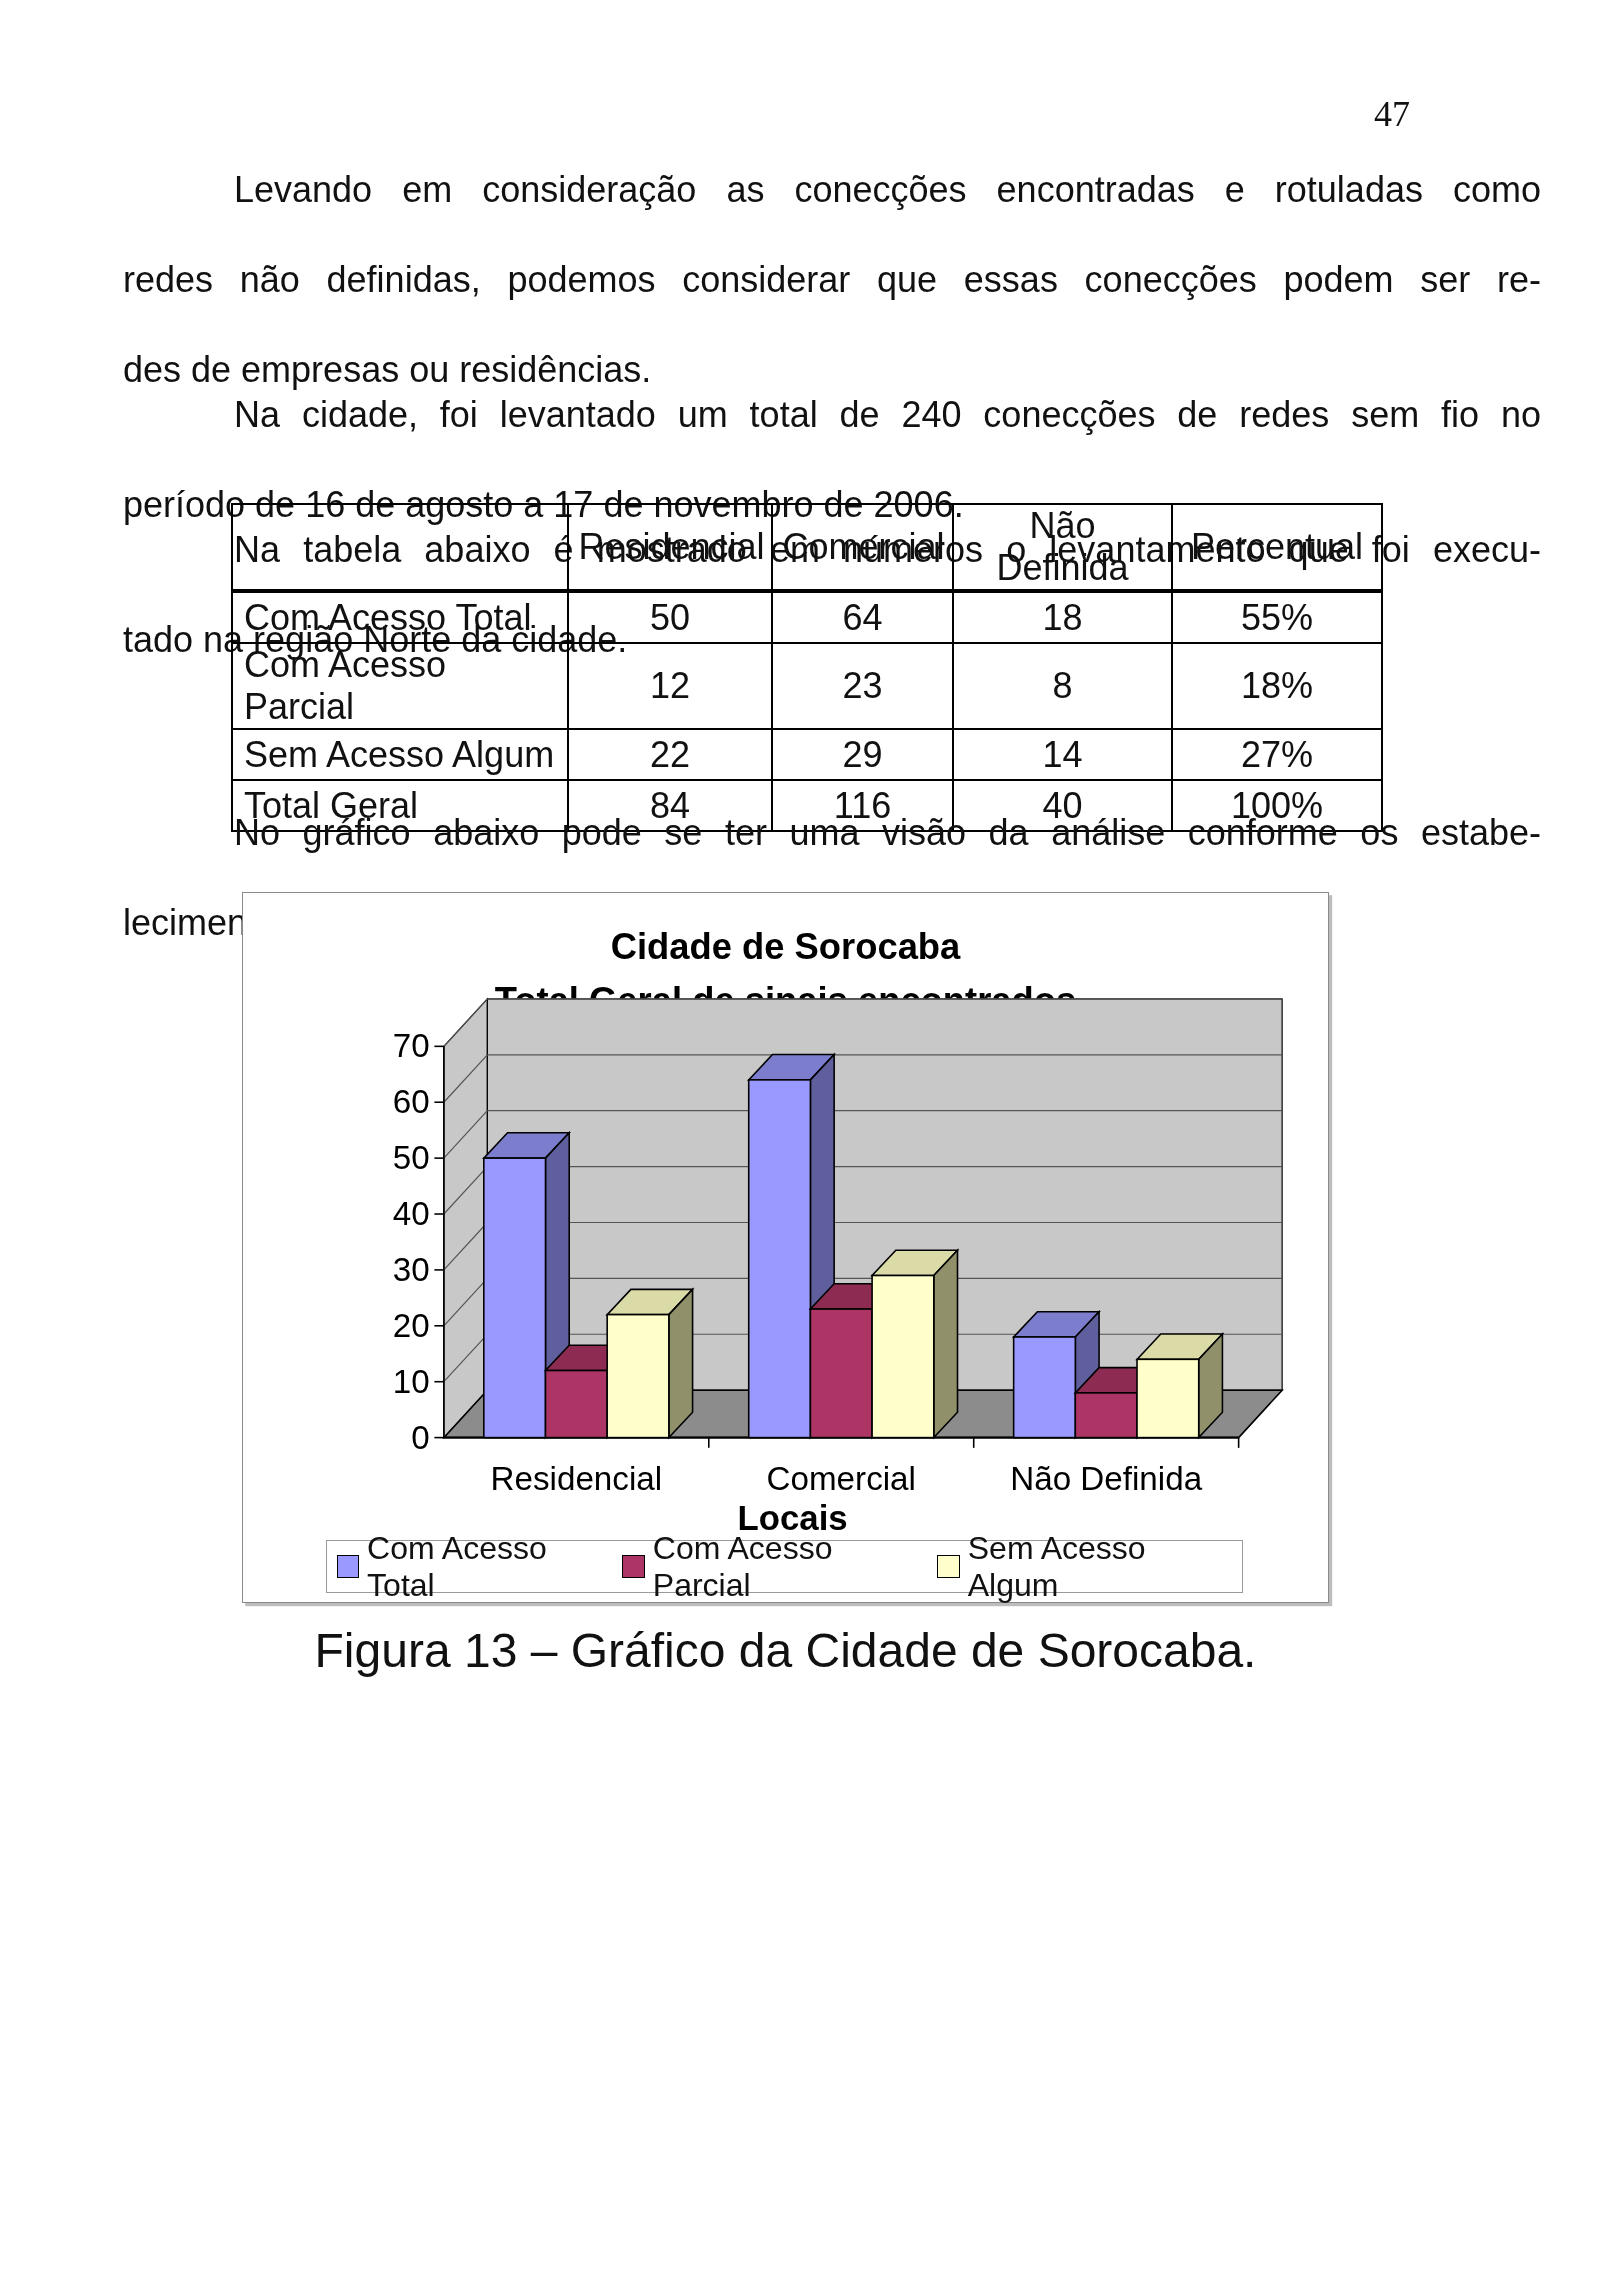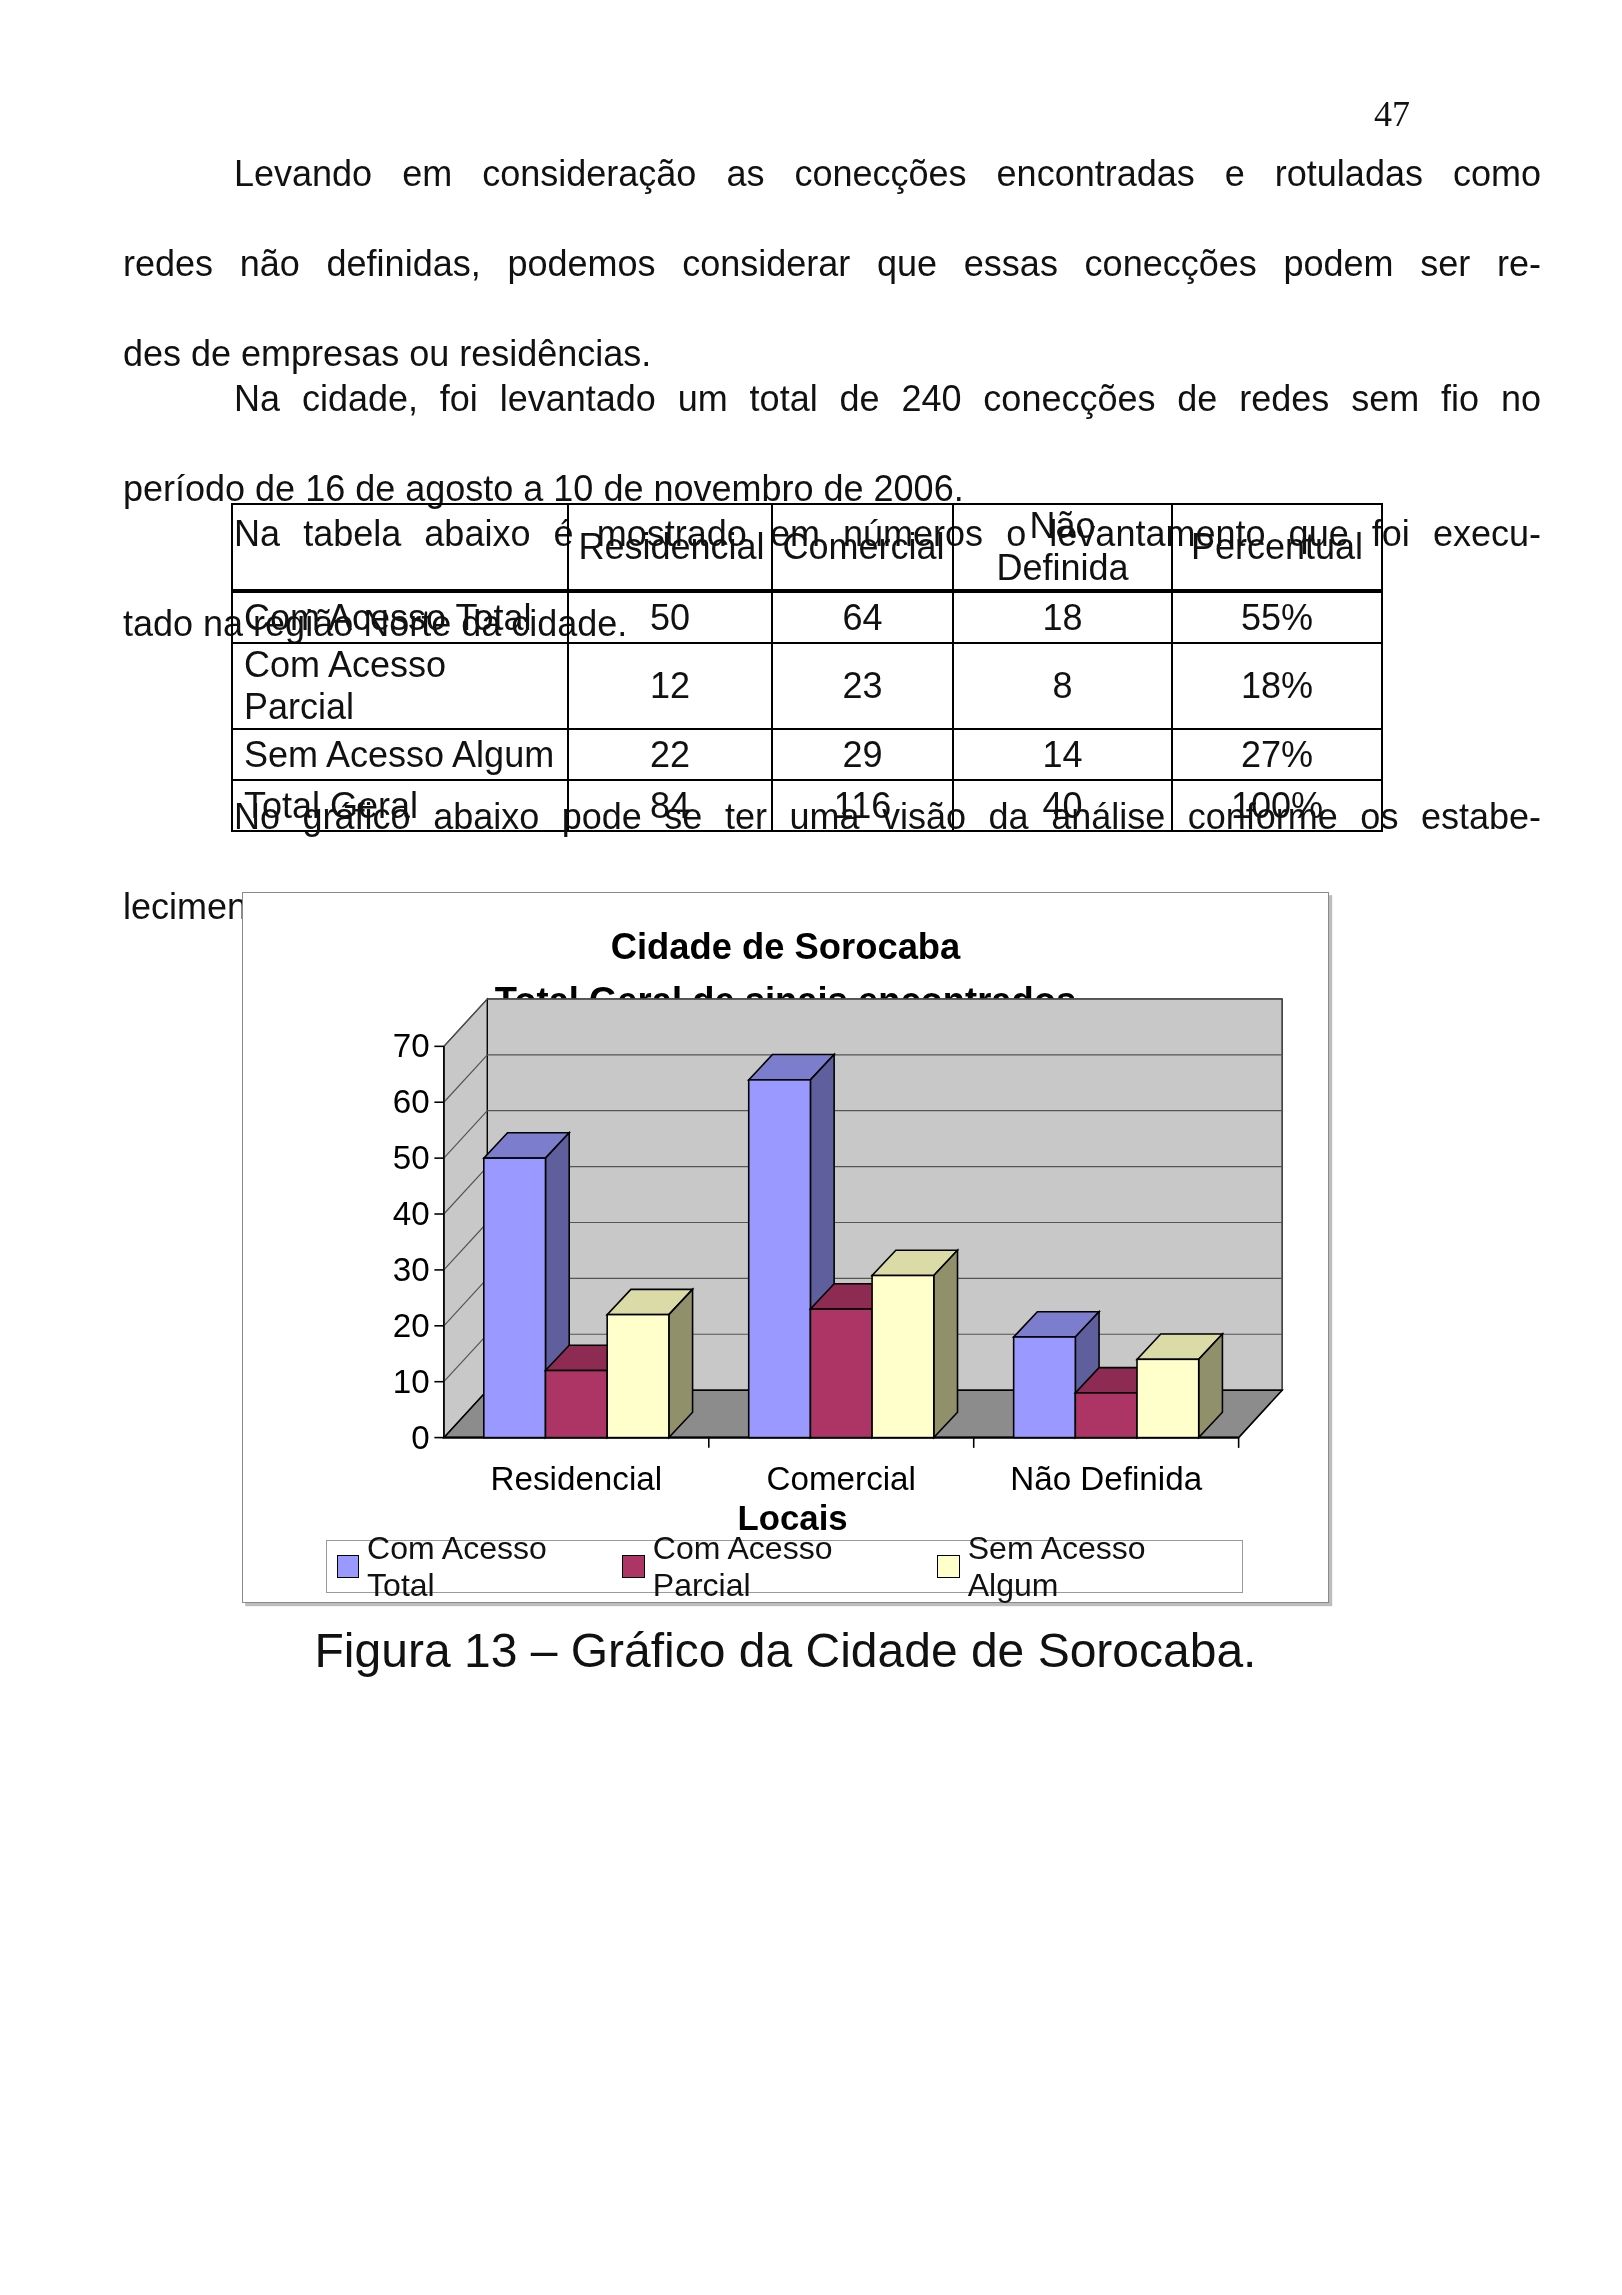--- a/index.html
+++ b/index.html
@@ -10,21 +10,21 @@
     font-family:"Liberation Sans","DejaVu Sans",sans-serif;
     color:#111;
     overflow:hidden;
     padding-left:18px;
   }
   #page-number{
     position:absolute;top:93px;right:231px;
     font-family:"Liberation Serif","DejaVu Serif",serif;
     font-size:36px;
   }
-  .textblock{position:absolute;left:123px;width:1418px;font-size:36px;line-height:45px;}
+  .textblock{position:absolute;left:123px;width:1418px;font-size:36px;line-height:45px;margin-top:16px;}
   #text1{top:151px;}
   #text2{top:794px;}
   .line{white-space:nowrap;}
   .line.j{text-align:justify;white-space:normal;}
   .line.j::after{content:"";display:inline-block;width:100%;height:0;}
   .line.ind{text-indent:111px;}
   #doc-table{
     position:absolute;left:231px;top:503px;width:1151px;
     border-collapse:collapse;table-layout:fixed;
     font-size:36px;
@@ -67,21 +67,21 @@
 
 <div id="page">
 
   <div id="page-number">47</div>
 
   <div id="text1" class="textblock">
       <div class="line j ind">Levando em consideração as conecções encontradas e rotuladas como</div>
       <div class="line j">redes não definidas, podemos considerar que essas conecções podem ser re-</div>
       <div class="line">des de empresas ou residências.</div>
       <div class="line j ind">Na cidade, foi levantado um total de 240 conecções de redes sem fio no</div>
-      <div class="line">período de 16 de agosto a 10 de novembro de 2006.</div>
+      <div class="line">período de 16 de agosto a 17 de novembro de 2006.</div>
       <div class="line j ind">Na tabela abaixo é mostrado em números o levantamento que foi execu-</div>
       <div class="line">tado na região Norte da cidade.</div>
     </div>
 
   <table id="doc-table">
     <colgroup>
       <col style="width:336px">
         <col style="width:204px">
         <col style="width:181px">
       <col style="width:219px">

